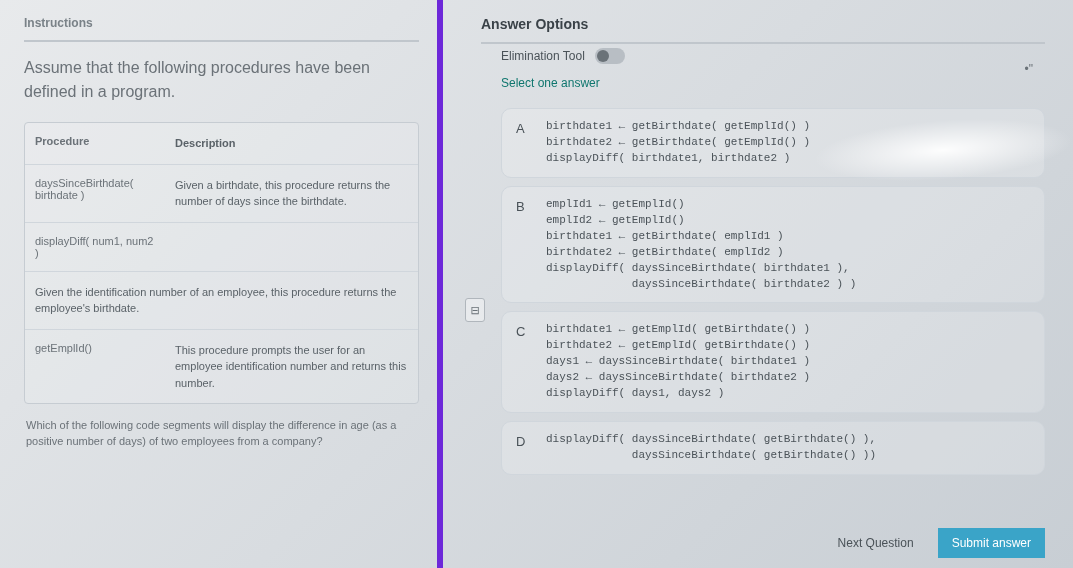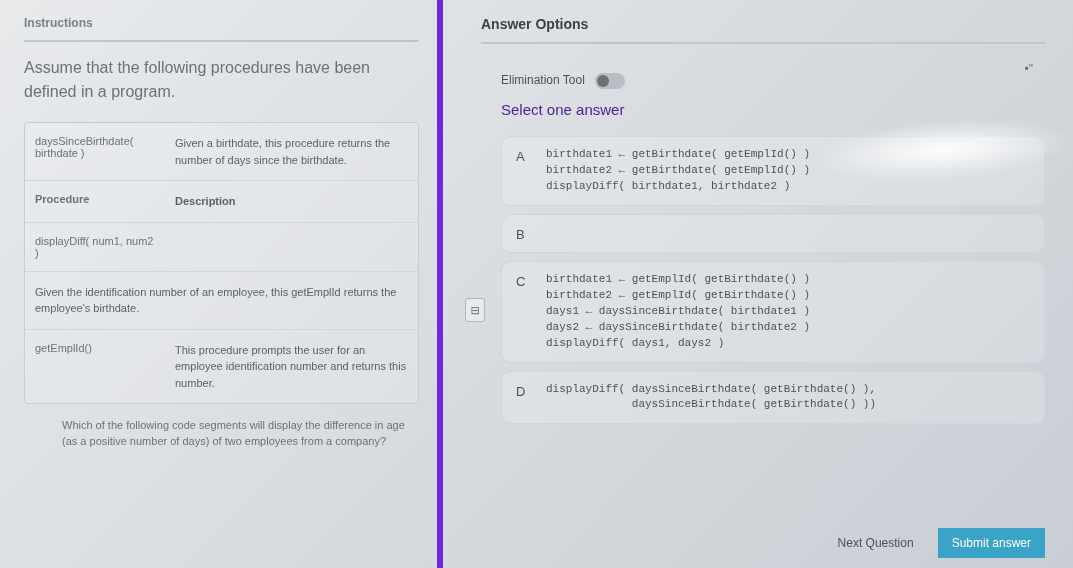--- a/index.html
+++ b/index.html
@@ -8,26 +8,26 @@
   .left-pane { width: 443px; padding: 12px 18px 12px 24px; border-right: 6px solid #6d28d9; display: flex; flex-direction: column; }
   .right-pane { flex: 1; padding: 12px 28px 12px 18px; display: flex; flex-direction: column; position: relative; margin-left: 20px; }
   .instr-header { font-size: 12px; font-weight: bold; color: #7a8288; padding: 4px 0 10px; border-bottom: 2px solid #c0c6cc; }
   .stem { font-size: 16px; color: #6b7278; padding: 14px 0 18px; line-height: 1.5; }
   .proc-table { border: 1px solid #c6ccd2; border-radius: 4px; background: rgba(255,255,255,0.15); }
   .proc-row { display: flex; border-bottom: 1px solid #d0d6dc; }
   .proc-row:last-child { border-bottom: none; }
   .proc-head { font-weight: bold; font-size: 13px; color: #3a4248; }
   .proc-cell-l { width: 140px; padding: 12px 10px; font-size: 11px; color: #6b7278; }
   .proc-cell-r { flex: 1; padding: 12px 10px; font-size: 11px; color: #5a6268; line-height: 1.5; }
-  .question-tail { font-size: 11px; color: #6b7278; padding: 14px 2px; line-height: 1.45; margin-left: 36px; }
+  .question-tail { font-size: 11px; color: #6b7278; padding: 14px 2px; line-height: 1.45; }
   .ao-header { font-size: 14px; font-weight: 600; color: #3a4248; padding: 4px 0 10px; border-bottom: 2px solid #c0c6cc; }
-  .elim-row { display: flex; align-items: flex-start; gap: 10px; padding: 29px 0 6px 20px; font-size: 12px; color: #4a5258; }
+  .elim-row { display: flex; align-items: center; gap: 10px; padding: 4px 0 6px 20px; font-size: 12px; color: #4a5258; }
   .toggle { width: 30px; height: 16px; border-radius: 8px; background: #b8bec4; position: relative; }
   .toggle::after { content: ""; position: absolute; left: 2px; top: 2px; width: 12px; height: 12px; background: #6a7278; border-radius: 50%; }
-  .select-one { font-size: 15px; color: #4c1d95; padding: 6px 0 10px 20px; }
+  .select-one { font-size: 12px; color: #0f766e; padding: 6px 0 10px 20px; }
   .options { flex: 1; overflow: hidden; padding-left: 20px; }
   .option { display: flex; gap: 14px; padding: 10px 14px; margin: 8px 0; border: 1px solid #d0d6dc; border-radius: 10px; background: rgba(255,255,255,0.2); cursor: pointer; }
   .opt-letter { width: 16px; font-size: 13px; color: #4a5258; padding-top: 2px; }
   .opt-code { white-space: pre; font-family: "Courier New", monospace; font-size: 11px; line-height: 1.45; color: #4a5258; }
   .mid-icon { position: absolute; left: 2px; top: 298px; width: 20px; height: 24px; border: 1px solid #b0b6bc; border-radius: 3px; display: flex; align-items: center; justify-content: center; font-size: 11px; color: #6a7278; background: rgba(255,255,255,0.4); }
   .footer { position: absolute; right: 28px; bottom: 10px; display: flex; gap: 12px; align-items: flex-end; }
   .btn-next { font-size: 12px; color: #4a5258; background: transparent; border: none; padding: 8px 12px; cursor: pointer; }
   .btn-submit { font-size: 12px; color: #fff; background: #3aa4c8; border: none; border-radius: 0; padding: 8px 14px; cursor: pointer; }
   .glare { position: absolute; right: 0; top: 120px; width: 260px; height: 60px; background: radial-gradient(ellipse at center, rgba(255,255,255,0.95) 0%, rgba(255,255,255,0) 70%); transform: skewY(-4deg); pointer-events: none; }
   .dots { position: absolute; right: 40px; top: 62px; font-size: 12px; color: #6a7278; }
@@ -36,32 +36,32 @@
 <body>
 
 <div class="page">
 
   <div class="left-pane">
     <div class="instr-header">Instructions</div>
     <div class="stem">Assume that the following procedures have been defined in a program.</div>
 
     <div class="proc-table">
       <div class="proc-row">
+        <div class="proc-cell-l proc-head">Procedure</div>
+        <div class="proc-cell-r proc-head">Description</div>
+      </div>
+      <div class="proc-row">
         <div class="proc-cell-l">daysSinceBirthdate( birthdate )</div>
         <div class="proc-cell-r">Given a birthdate, this procedure returns the number of days since the birthdate.</div>
-      </div>
-      <div class="proc-row">
-        <div class="proc-cell-l proc-head">Procedure</div>
-        <div class="proc-cell-r proc-head">Description</div>
       </div>
       <div class="proc-row">
         <div class="proc-cell-l">displayDiff( num1, num2 )</div>
       </div>
       <div class="proc-row">
-        <div class="proc-cell-r">Given the identification number of an employee, this getEmplId returns the employee's birthdate.</div>
+        <div class="proc-cell-r">Given the identification number of an employee, this procedure returns the employee's birthdate.</div>
       </div>
       <div class="proc-row">
         <div class="proc-cell-l">getEmplId()</div>
         <div class="proc-cell-r">This procedure prompts the user for an employee identification number and returns this number.</div>
       </div>
     </div>
 
     <div class="question-tail">Which of the following code segments will display the difference in age (as a positive number of days) of two employees from a company?</div>
   </div>
 
@@ -77,20 +77,26 @@
 
     <div class="options">
       <div class="option">
         <div class="opt-letter">A</div>
         <div class="opt-code">birthdate1 ← getBirthdate( getEmplId() )
 birthdate2 ← getBirthdate( getEmplId() )
 displayDiff( birthdate1, birthdate2 )</div>
       </div>
       <div class="option">
         <div class="opt-letter">B</div>
+        <div class="opt-code">emplId1 ← getEmplId()
+emplId2 ← getEmplId()
+birthdate1 ← getBirthdate( emplId1 )
+birthdate2 ← getBirthdate( emplId2 )
+displayDiff( daysSinceBirthdate( birthdate1 ),
+             daysSinceBirthdate( birthdate2 ) )</div>
       </div>
       <div class="option">
         <div class="opt-letter">C</div>
         <div class="opt-code">birthdate1 ← getEmplId( getBirthdate() )
 birthdate2 ← getEmplId( getBirthdate() )
 days1 ← daysSinceBirthdate( birthdate1 )
 days2 ← daysSinceBirthdate( birthdate2 )
 displayDiff( days1, days2 )</div>
       </div>
       <div class="option">

